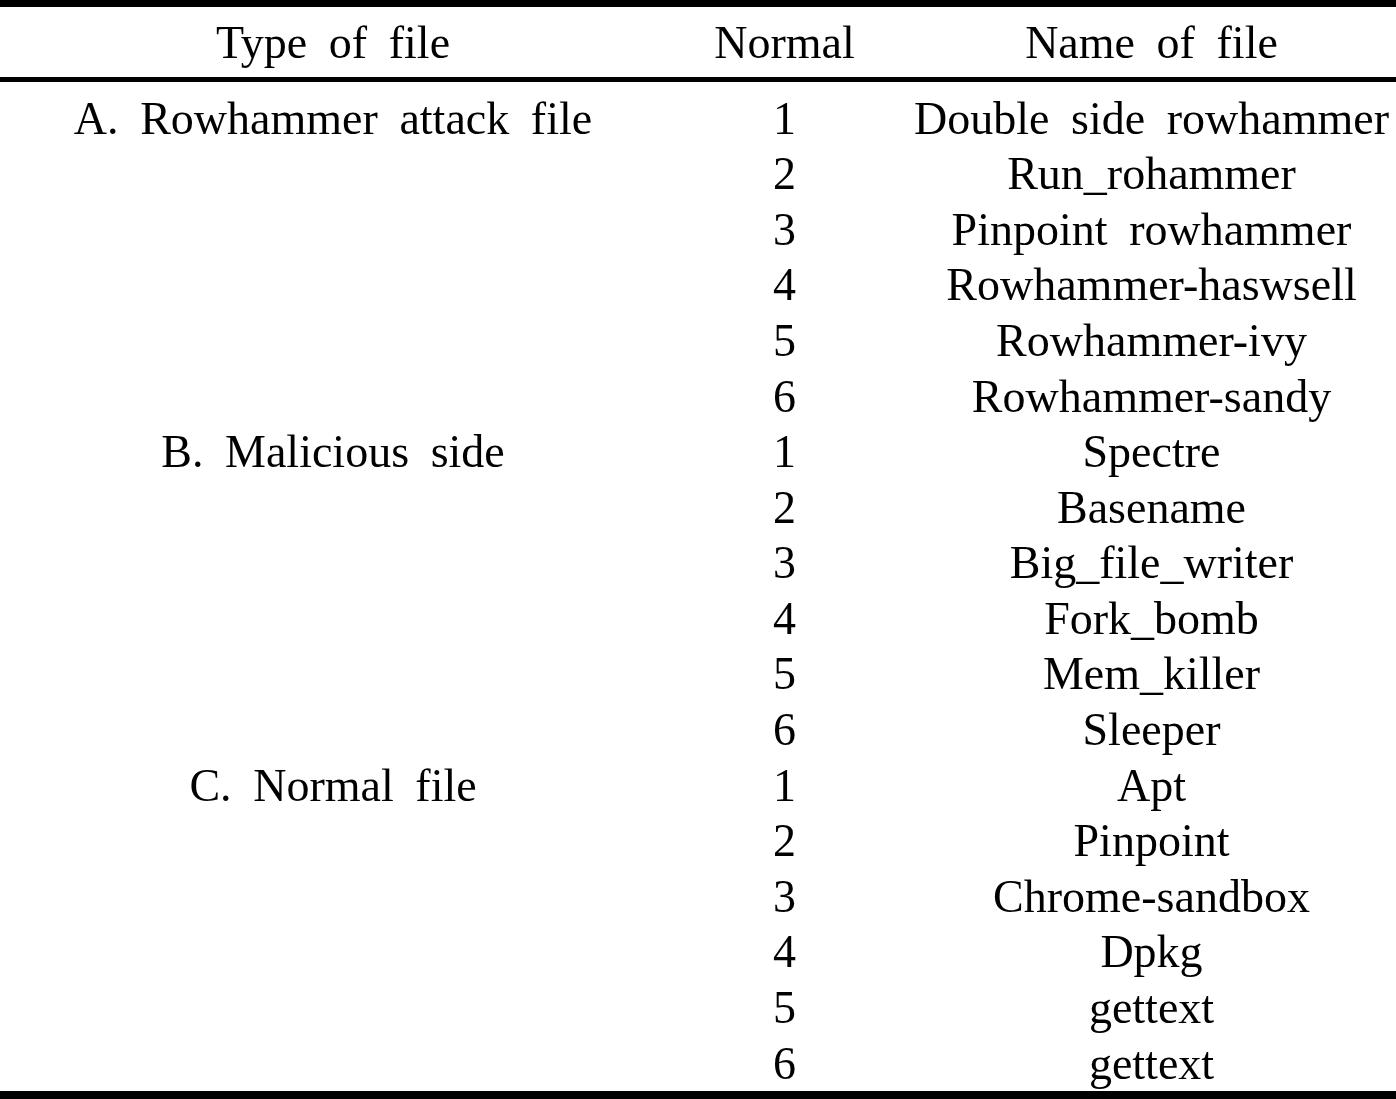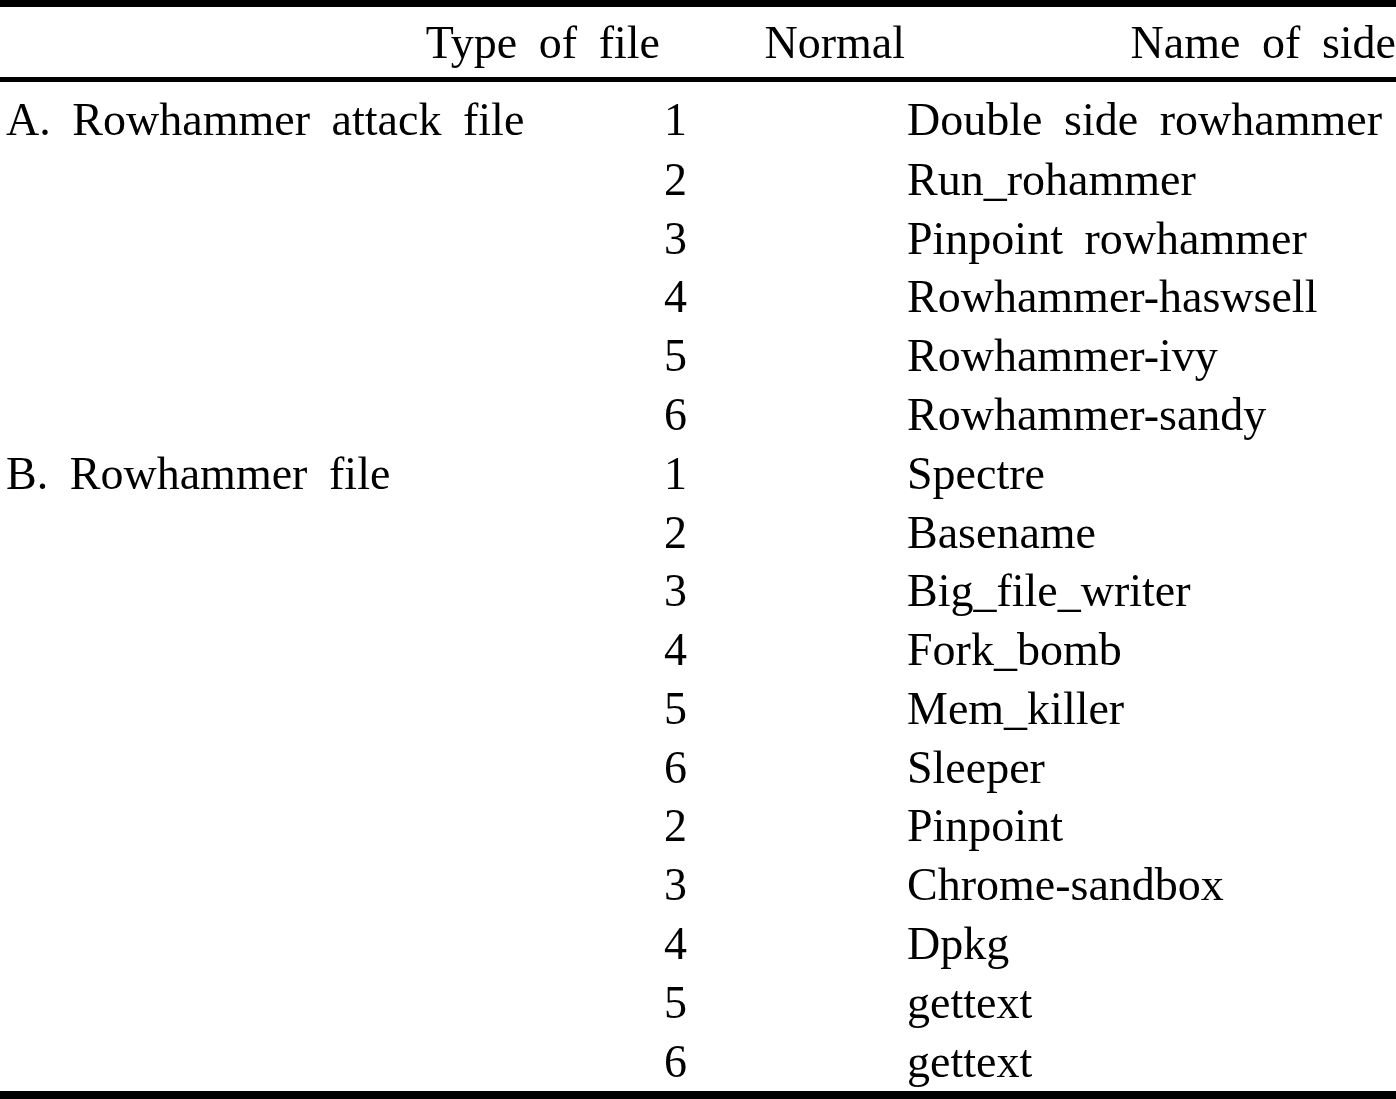--- a/index.html
+++ b/index.html
@@ -24,28 +24,28 @@
     color: #000000;
     border-top: 7px solid #000000;
     border-bottom: 8px solid #000000;
   }
   col.c-type  { width: 660px; }
   col.c-index { width: 245px; }
   col.c-name  { width: 491px; }
   thead th {
     height: 70px;
     font-weight: normal;
-    text-align: right;
+    text-align: center;
     vertical-align: middle;
     border-bottom: 5px solid #000000;
     word-spacing: 0.22em;
     padding: 0;
   }
   tbody td {
-    text-align: left;
+    text-align: center;
     vertical-align: middle;
     word-spacing: 0.22em;
     padding: 0;
     white-space: nowrap;
   }
   .pad-type  { padding-left: 6px; }
   .pad-index { padding-left: 4px; }
   .pad-name  { padding-left: 2px; }
   tbody tr:first-child td { padding-top: 8px; }
 </style>
@@ -56,21 +56,21 @@
   <table class="paper-table">
     <colgroup>
       <col class="c-type">
       <col class="c-index">
       <col class="c-name">
     </colgroup>
     <thead>
       <tr>
         <th class="pad-type">Type of file</th>
         <th class="pad-index">Normal</th>
-        <th class="pad-name">Name of side</th>
+        <th class="pad-name">Name of file</th>
       </tr>
     </thead>
     <tbody>
       <tr>
         <td class="pad-type">A. Rowhammer attack file</td>
         <td class="pad-index">1</td>
         <td class="pad-name">Double side rowhammer</td>
       </tr>
       <tr>
         <td class="pad-type"></td>
@@ -91,21 +91,21 @@
         <td class="pad-type"></td>
         <td class="pad-index">5</td>
         <td class="pad-name">Rowhammer-ivy</td>
       </tr>
       <tr>
         <td class="pad-type"></td>
         <td class="pad-index">6</td>
         <td class="pad-name">Rowhammer-sandy</td>
       </tr>
       <tr>
-        <td class="pad-type">B. Rowhammer file</td>
+        <td class="pad-type">B. Malicious side</td>
         <td class="pad-index">1</td>
         <td class="pad-name">Spectre</td>
       </tr>
       <tr>
         <td class="pad-type"></td>
         <td class="pad-index">2</td>
         <td class="pad-name">Basename</td>
       </tr>
       <tr>
         <td class="pad-type"></td>
@@ -119,20 +119,25 @@
       </tr>
       <tr>
         <td class="pad-type"></td>
         <td class="pad-index">5</td>
         <td class="pad-name">Mem_killer</td>
       </tr>
       <tr>
         <td class="pad-type"></td>
         <td class="pad-index">6</td>
         <td class="pad-name">Sleeper</td>
+      </tr>
+      <tr>
+        <td class="pad-type">C. Normal file</td>
+        <td class="pad-index">1</td>
+        <td class="pad-name">Apt</td>
       </tr>
       <tr>
         <td class="pad-type"></td>
         <td class="pad-index">2</td>
         <td class="pad-name">Pinpoint</td>
       </tr>
       <tr>
         <td class="pad-type"></td>
         <td class="pad-index">3</td>
         <td class="pad-name">Chrome-sandbox</td>

